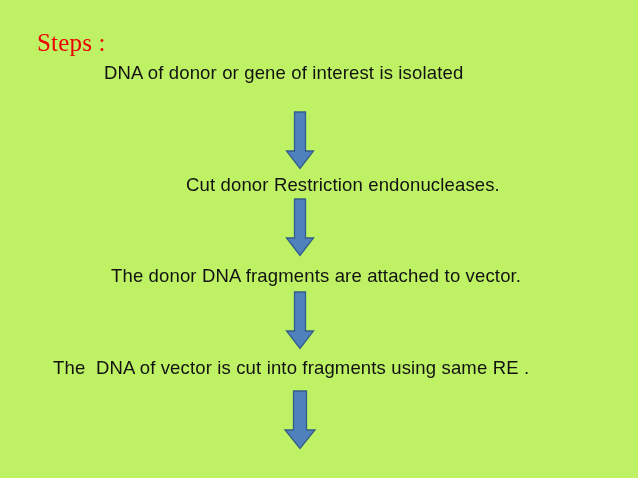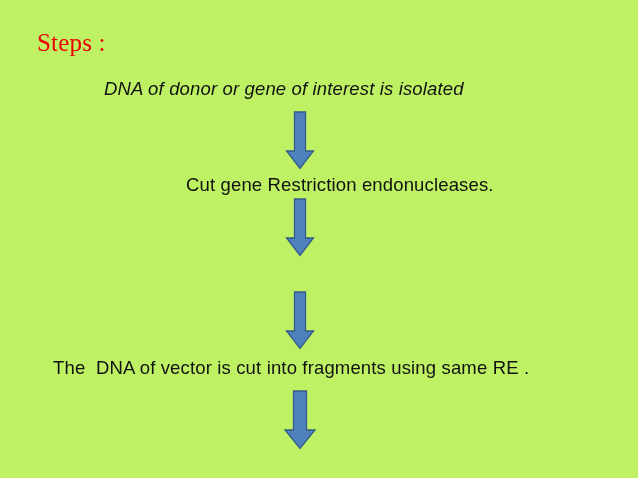--- a/index.html
+++ b/index.html
@@ -30,21 +30,21 @@
   }
   .step-text {
     position: absolute;
     font-family: "Liberation Sans", sans-serif;
     font-size: 18.5px;
     line-height: 22px;
     color: #121212;
     white-space: pre;
     letter-spacing: 0.15px;
   }
-  .step-1 { left: 104px; top: 78px; font-style: italic; }
+  .step-1 { left: 104px; top: 62px; }
   .step-2 { left: 186px; top: 174px; }
   .step-3 { left: 111px; top: 265px; }
   .step-4 { left: 53px; top: 357px; }
 
   .arrow {
     position: absolute;
     display: block;
   }
   .arrow-1 { left: 283px; top: 111px;  width: 34px; height: 59px; }
   .arrow-2 { left: 283px; top: 198px;  width: 34px; height: 59px; }
@@ -57,26 +57,27 @@
 <div id="slide" style="background: #bef264; padding-left: 28px;">
 
   <div class="title" style="color: rgb(238, 0, 0);">Steps :</div>
 
   <div class="step-text step-1" style="color: rgb(18, 18, 18);">DNA of donor or gene of interest is isolated</div>
 
   <svg class="arrow arrow-1" viewBox="0 0 34 59" preserveAspectRatio="none">
     <polygon points="11.5,1 22.5,1 22.5,40 30.5,40 17,57.5 3.5,40 11.5,40" fill="#4F81BD" stroke="#335C8A" stroke-width="1.3" stroke-linejoin="miter"></polygon>
   </svg>
 
-  <div class="step-text step-2" style="color: rgb(18, 18, 18);">Cut gene Restriction endonucleases.</div>
+  <div class="step-text step-2" style="color: rgb(18, 18, 18);">Cut donor Restriction endonucleases.</div>
 
   <svg class="arrow arrow-2" viewBox="0 0 34 59" preserveAspectRatio="none">
     <polygon points="11.5,1 22.5,1 22.5,40 30.5,40 17,57.5 3.5,40 11.5,40" fill="#4F81BD" stroke="#335C8A" stroke-width="1.3" stroke-linejoin="miter"></polygon>
   </svg>
 
+  <div class="step-text step-3" style="color: rgb(18, 18, 18);">The donor DNA fragments are attached to vector.</div>
 
   <svg class="arrow arrow-3" viewBox="0 0 34 59" preserveAspectRatio="none">
     <polygon points="11.5,1 22.5,1 22.5,40 30.5,40 17,57.5 3.5,40 11.5,40" fill="#4F81BD" stroke="#335C8A" stroke-width="1.3" stroke-linejoin="miter"></polygon>
   </svg>
 
   <div class="step-text step-4" style="color: rgb(18, 18, 18);">The  DNA of vector is cut into fragments using same RE .</div>
 
   <svg class="arrow arrow-4" viewBox="0 0 38 60" preserveAspectRatio="none">
     <polygon points="12.5,1 25.5,1 25.5,40 34,40 19,58.5 4,40 12.5,40" fill="#4F81BD" stroke="#335C8A" stroke-width="1.3" stroke-linejoin="miter"></polygon>
   </svg>

